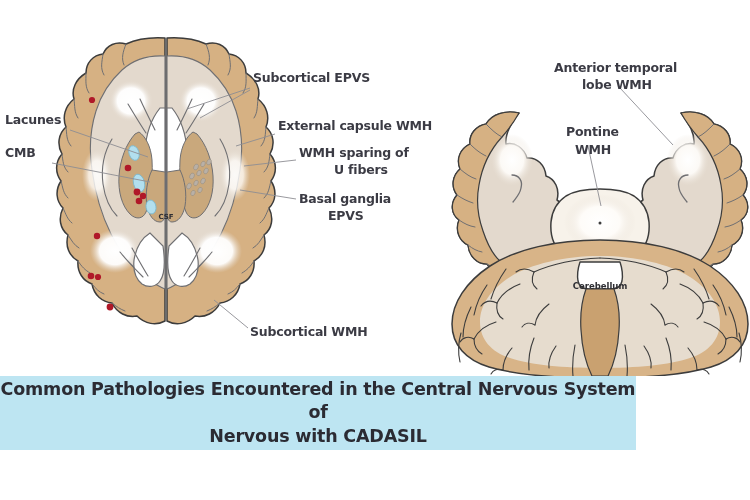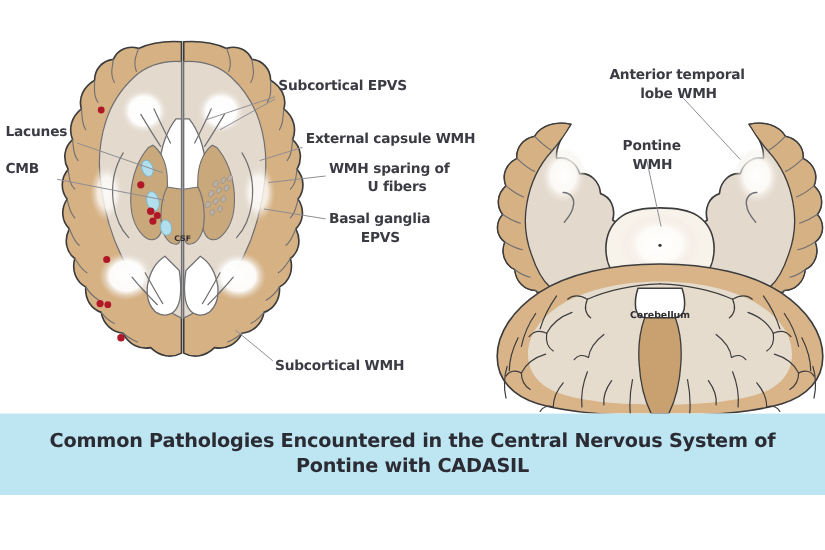--- a/index.html
+++ b/index.html
@@ -23,21 +23,21 @@
   }
   .lbl-small{
     font-family:"DejaVu Sans", sans-serif;
     font-size:7px;
     font-weight:700;
     fill:#2e2e33;
     letter-spacing:0px;
   }
   .leader{stroke:#8d8d93;stroke-width:0.9;fill:none;}
   .caption-band{
-    position:absolute;left:0;top:376px;width:750px;height:74px;
+    position:absolute;left:0;top:376px;width:636px;height:74px;
     background:#bde5f2;
     display:flex;align-items:center;justify-content:center;
   }
   .caption-text{
     font-family:"DejaVu Sans", sans-serif;
     font-size:17.5px;
     font-weight:700;
     color:#2b2b33;
     text-align:center;
     line-height:1.32;
@@ -454,16 +454,16 @@
       <text class="lbl" x="554" y="72">Anterior temporal</text>
       <text class="lbl" x="582" y="89">lobe WMH</text>
       <text class="lbl" x="566" y="136">Pontine</text>
       <text class="lbl" x="575" y="154">WMH</text>
     </g>
   </svg>
 
   <div class="caption-band">
     <p class="caption-text">
       <span>Common Pathologies  Encountered in the Central Nervous System of</span><br>
-      <span>Pontine with CADASIL</span>
+      <span>Nervous with CADASIL</span>
     </p>
   </div>
 </div>
 
 </body></html>

